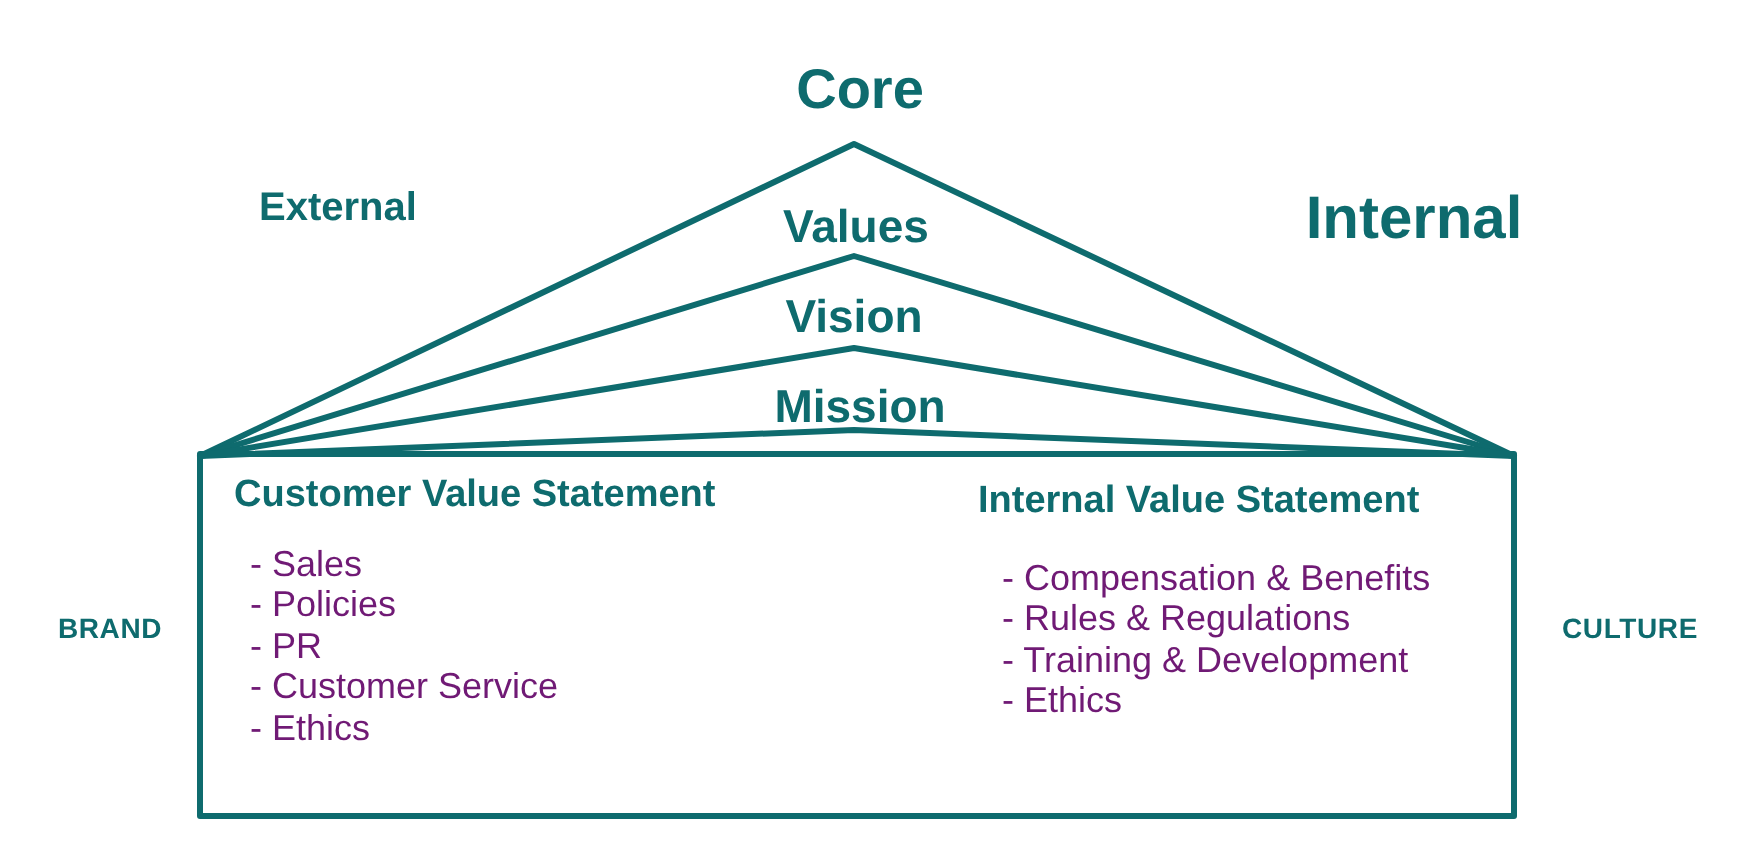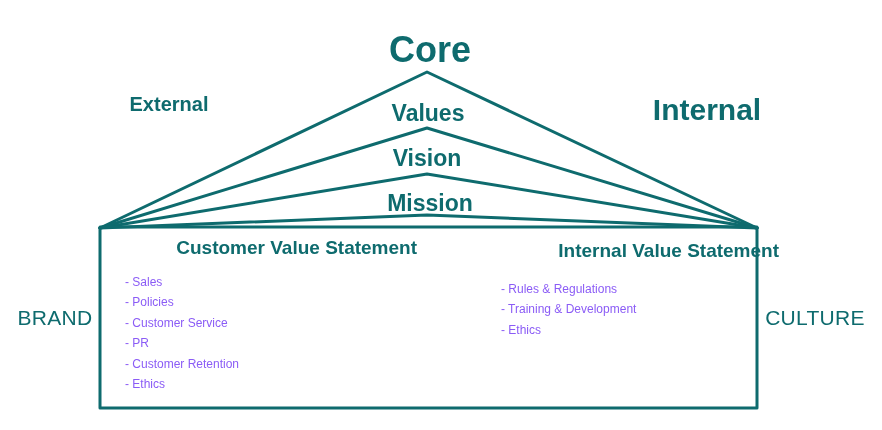--- a/index.html
+++ b/index.html
@@ -24,61 +24,60 @@
     height: 430px;
   }
   .label {
     position: absolute;
     white-space: nowrap;
     color: #0e6b6e;
   }
   .centered { transform: translateX(-50%); }
   .core-label {
     left: 430px; top: 29px;
-    font-size: 36px; font-weight: bold;
+    font-size: 28px; font-weight: bold;
   }
   .external-label {
     left: 169px; top: 93px;
     font-size: 20px; font-weight: bold;
   }
   .internal-label {
     left: 707px; top: 93px;
     font-size: 30px; font-weight: bold;
   }
   .level-label {
     font-size: 23px; font-weight: bold;
   }
   .values-label  { left: 428px; top: 100px; }
   .vision-label  { left: 427px; top: 145px; text-align: right; }
   .mission-label { left: 430px; top: 190px; }
   .side-label {
-    font-size: 21px; font-weight: normal;
+    font-size: 14px; font-weight: bold;
     letter-spacing: 0.3px;
   }
   .brand-label   { left: 55px;  top: 306px; }
   .culture-label { left: 815px; top: 306px; }
   .statement-col {
     position: absolute;
     color: #0e6b6e;
   }
   .col-customer { left: 117px; top: 237px; width: 300px; }
   .col-employee { left: 489px; top: 240px; width: 290px; }
   .col-title {
     font-size: 19px;
     font-weight: bold;
     color: #0e6b6e;
-    text-align: right;
   }
   .statement-list {
     list-style: none;
     margin: 0;
     padding: 0;
-    font-size: 12px;
+    font-size: 18px;
     line-height: 20.4px;
-    color: #8b5cf6;
+    color: #701a75;
   }
   .col-customer .statement-list { margin-top: 13px; padding-left: 8px; }
   .col-employee .statement-list { margin-top: 17px; padding-left: 12px; }
 </style>
 </head>
 <body>
 
 <div class="stage">
 
   <svg class="lines" viewBox="0 0 882 430" aria-hidden="true">
@@ -105,29 +104,29 @@
 
   <div class="label centered side-label brand-label">BRAND</div>
 
   <div class="label centered side-label culture-label">CULTURE</div>
 
   <div class="statement-col col-customer">
     <div class="col-title">Customer Value Statement</div>
     <ul class="statement-list">
       <li>- Sales</li>
       <li>- Policies</li>
+      <li>- PR</li>
       <li>- Customer Service</li>
-      <li>- PR</li>
-      <li>- Customer Retention</li>
       <li>- Ethics</li>
     </ul>
   </div>
 
   <div class="statement-col col-employee">
     <div class="col-title">Internal Value Statement</div>
     <ul class="statement-list">
+      <li>- Compensation &amp; Benefits</li>
       <li>- Rules &amp; Regulations</li>
       <li>- Training &amp; Development</li>
       <li>- Ethics</li>
     </ul>
   </div>
 
 </div>
 
 </body></html>

